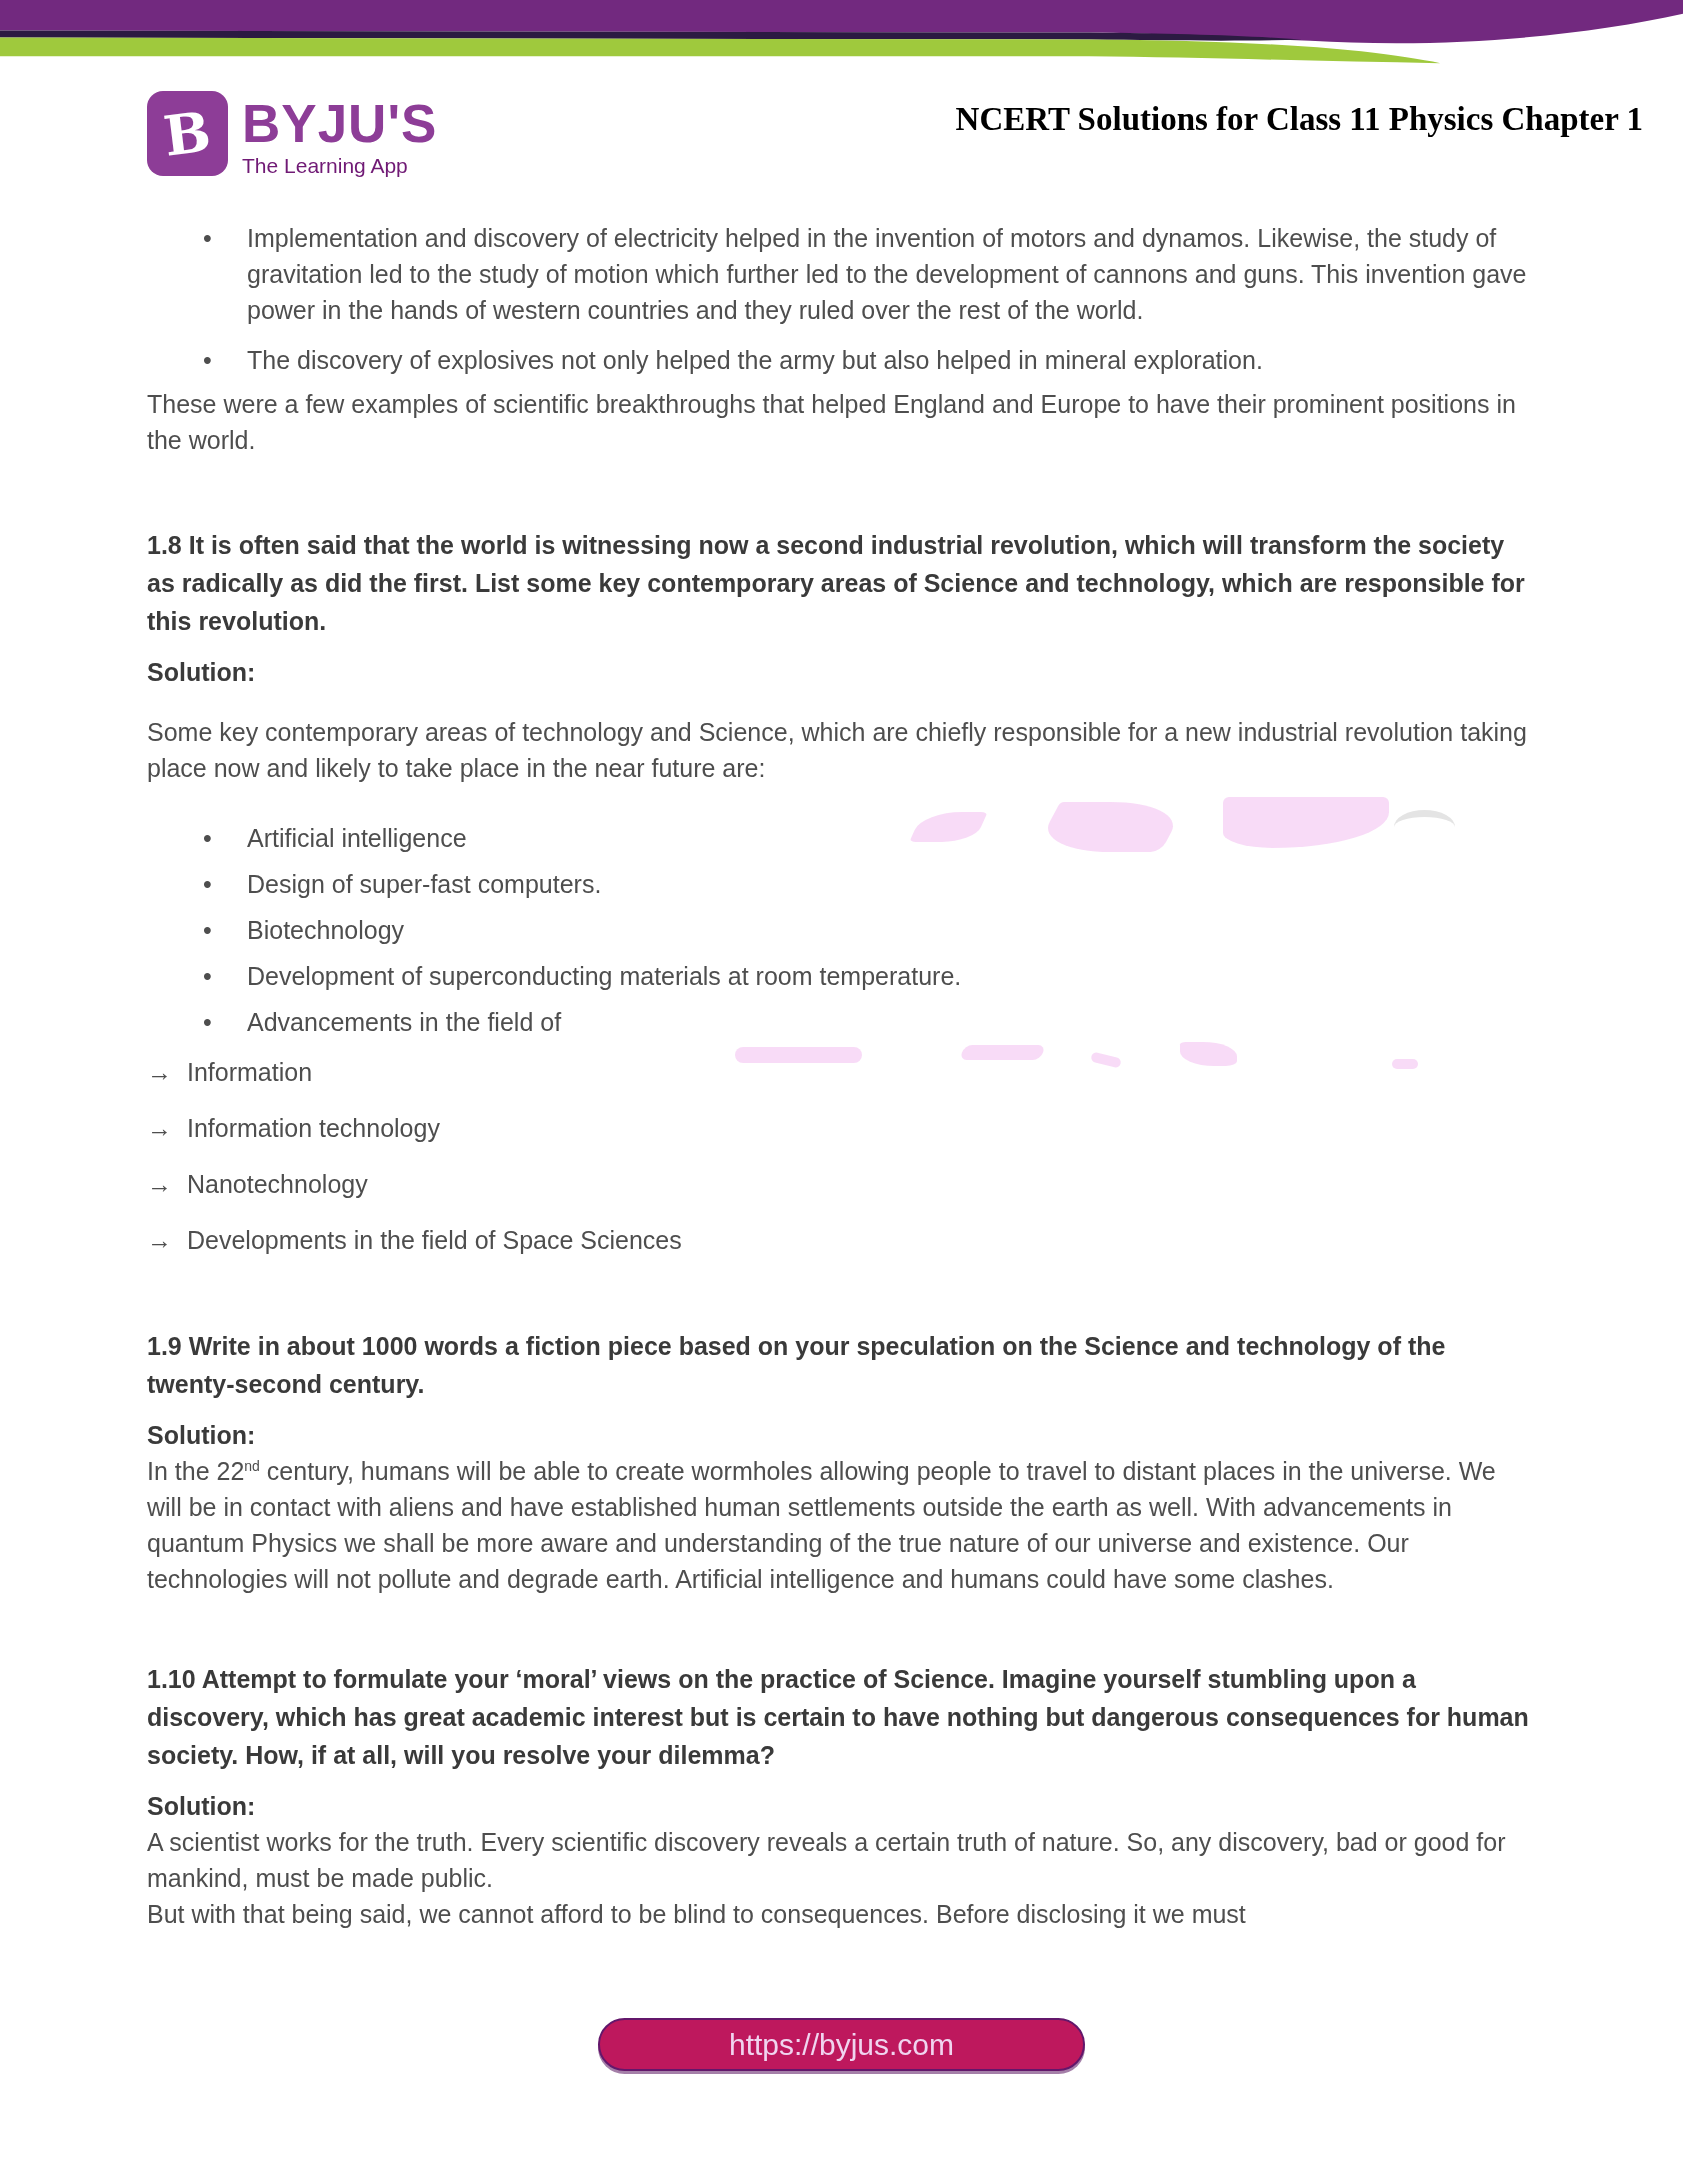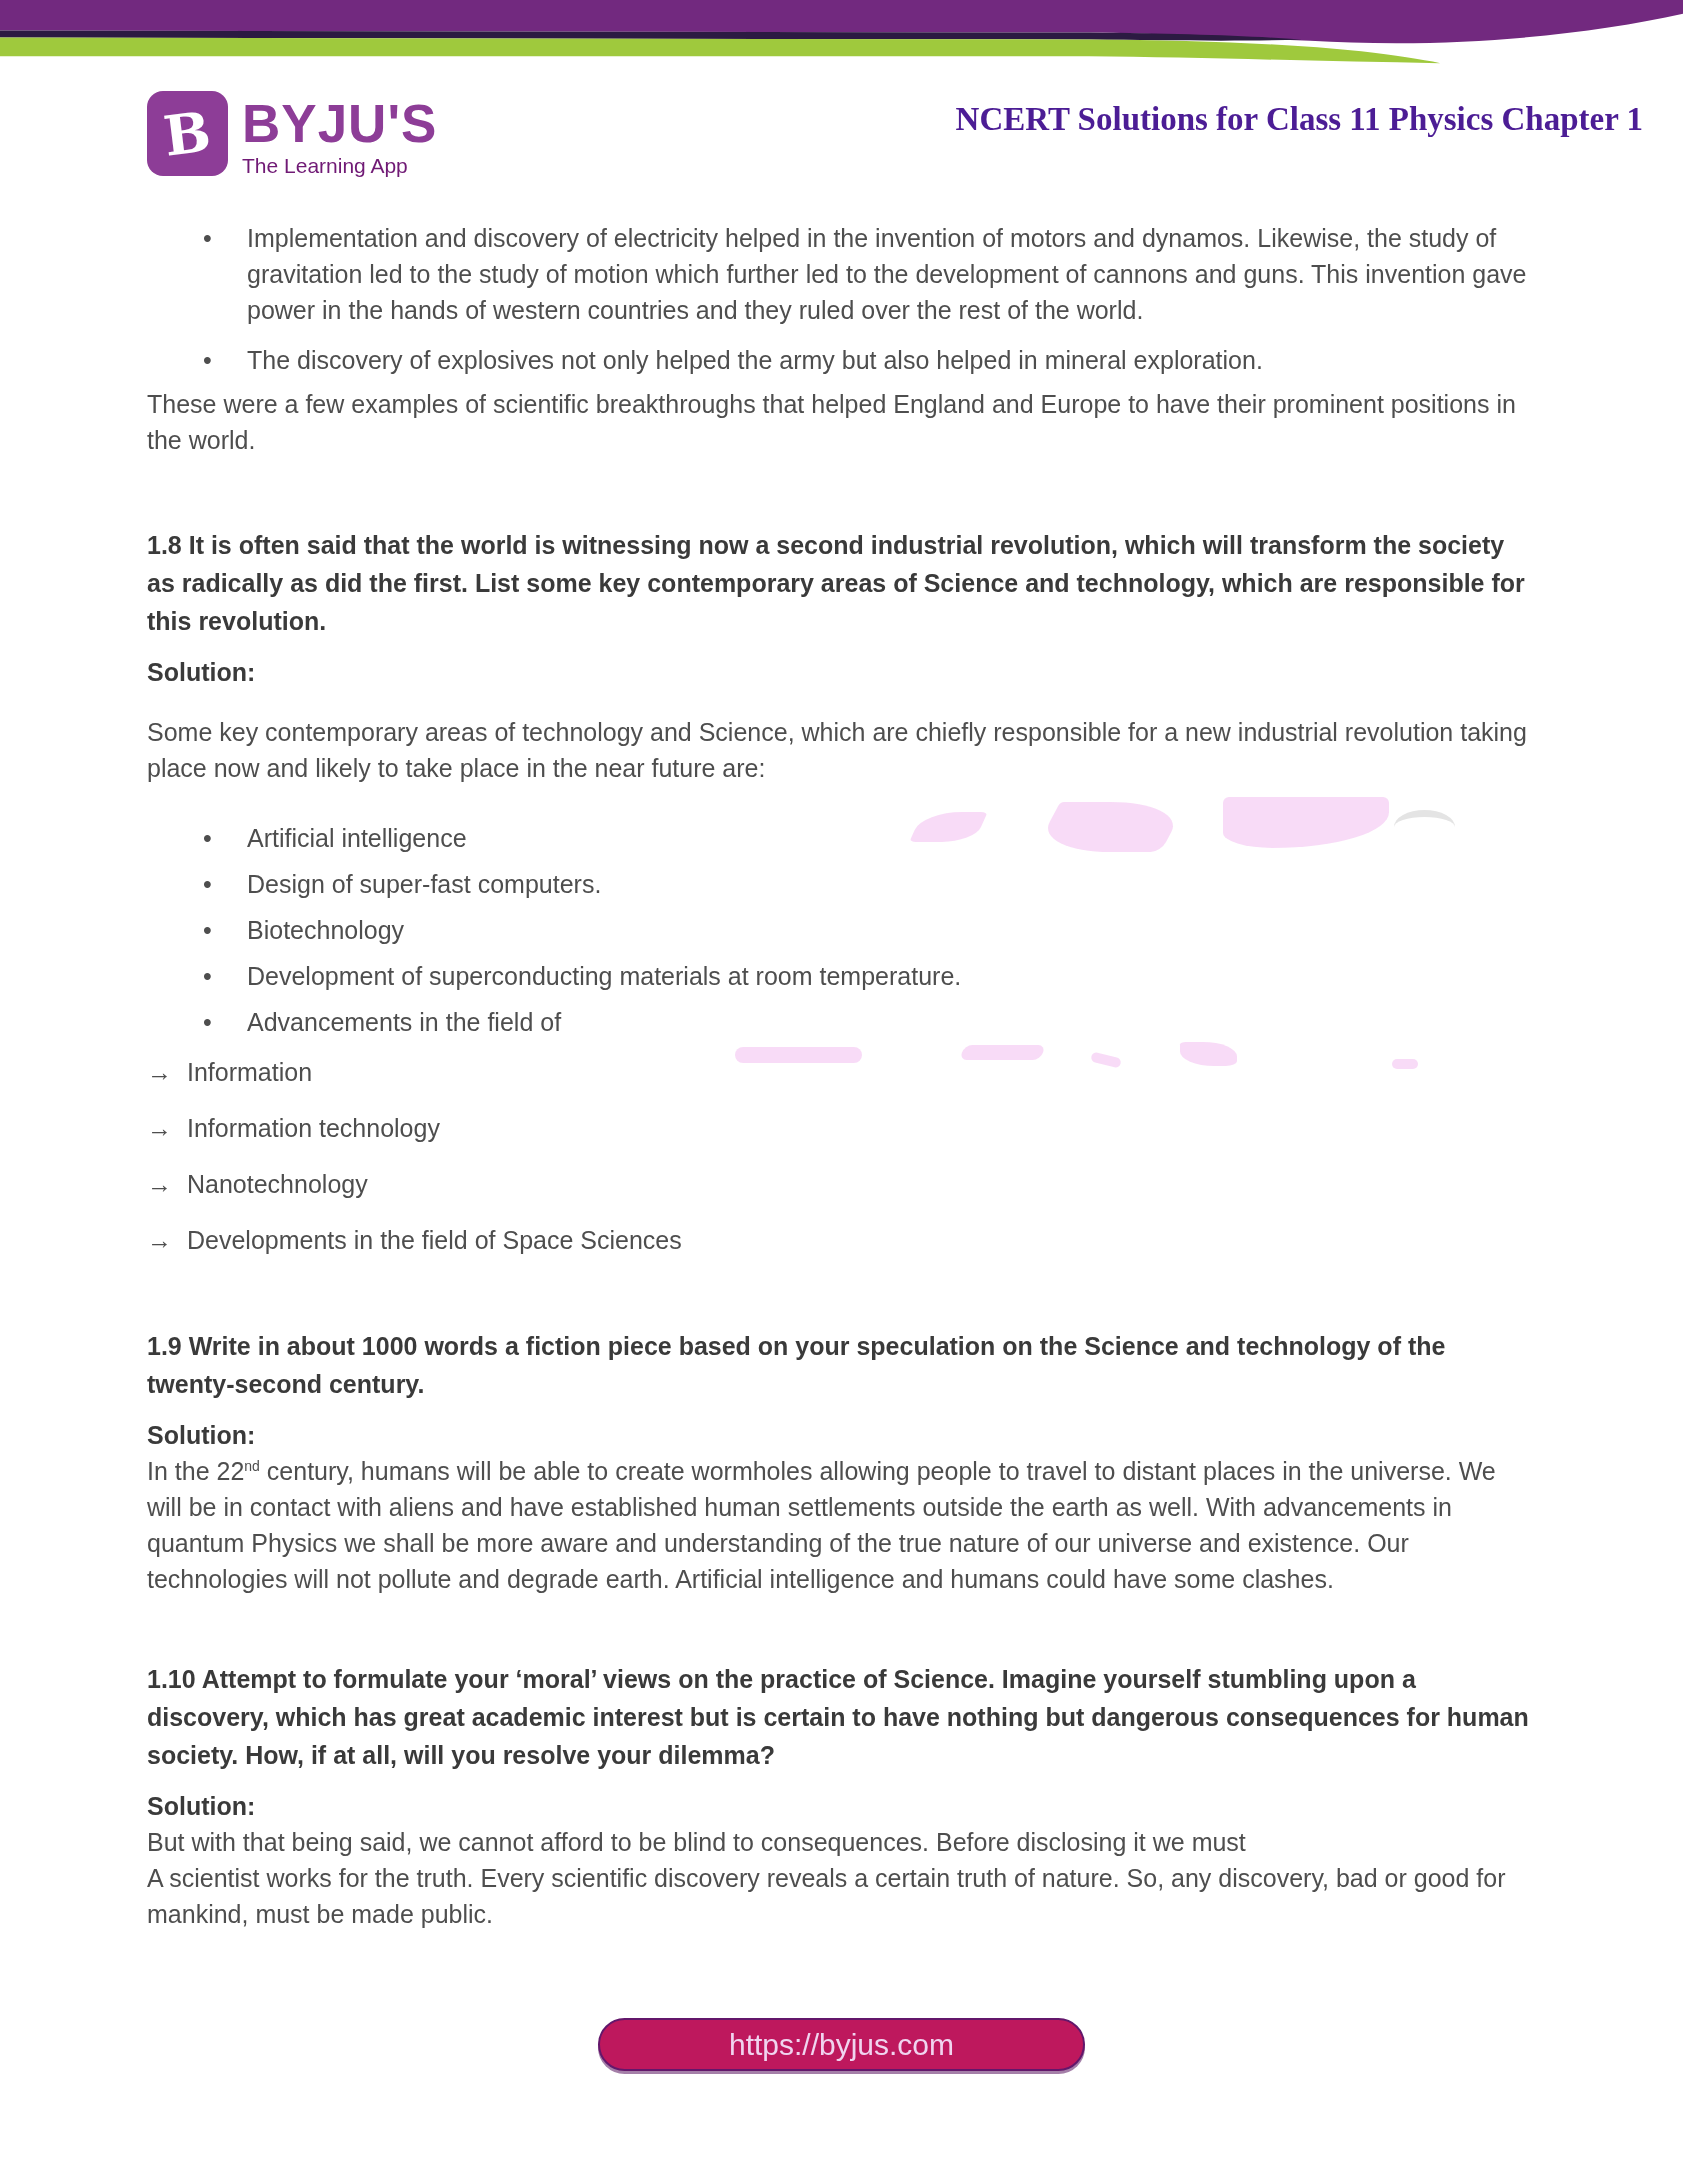--- a/index.html
+++ b/index.html
@@ -17,21 +17,21 @@
     display:flex; align-items:center; justify-content:center;
   }
   .logo-b {
     color:#ffffff; font-size:55px; font-weight:bold; transform:rotate(-7deg);
     font-family:"DejaVu Serif", serif;
   }
   .logo-text { margin-left:14px; padding-top:6px; }
   .brand { color:#8d3d97; font-size:53px; font-weight:bold; letter-spacing:1px; line-height:53px; }
   .tagline { color:#701a75; font-size:21px; margin-top:4px; }
   .title { position:absolute; right:40px; top:97px; text-align:right;
-    font-family:"Liberation Serif", serif; font-weight:bold; color:#4c1d95;
+    font-family:"Liberation Serif", serif; font-weight:bold; color:#000000;
     font-size:33px; line-height:45px; }
   
   .content { position:relative; margin:0 147px; padding-top:220px; font-size:25px; line-height:36px; }
   .blist { list-style:none; }
   .blist li { position:relative; padding-left:100px; margin-bottom:14px; }
   .blist li:last-child { margin-bottom:0; }
   .dot { position:absolute; left:56px; top:0; font-size:25px; color:#4e4e4e; }
   .note { margin-top:8px; }
   .q { font-weight:bold; color:#3a3a3a; line-height:38px; }
   .q18 { margin-top:68px; }
@@ -158,22 +158,22 @@
         <span class="arrow-glyph">→</span><span>Developments in the field of Space Sciences</span>
       </div>
     </div>
 
     <p class="q q19">1.9 Write in about 1000 words a fiction piece based on your speculation on the Science and technology of the twenty-second century.</p>
     <p class="sol">Solution:</p>
     <p><span>In the 22</span><sup>nd</sup><span> century, humans will be able to create wormholes allowing people to travel to distant places in the universe. We will be in contact with aliens and have established human settlements outside the earth as well. With advancements in quantum Physics we shall be more aware and understanding of the true nature of our universe and existence. Our technologies will not pollute and degrade earth. Artificial intelligence and humans could have some clashes.</span></p>
 
     <p class="q q110">1.10 Attempt to formulate your ‘moral’ views on the practice of Science. Imagine yourself stumbling upon a discovery, which has great academic interest but is certain to have nothing but dangerous consequences for human society. How, if at all, will you resolve your dilemma?</p>
     <p class="sol">Solution:</p>
+    <p>A scientist works for the truth. Every scientific discovery reveals a certain truth of nature. So, any discovery, bad or good for mankind, must be made public.</p>
     <p>But with that being said, we cannot afford to be blind to consequences. Before disclosing it we must</p>
-    <p>A scientist works for the truth. Every scientific discovery reveals a certain truth of nature. So, any discovery, bad or good for mankind, must be made public.</p>
 
   </div>
 
   <div class="footer">
     <div class="pill">
       <span>https://byjus.com</span>
     </div>
   </div>
 
 </div>

